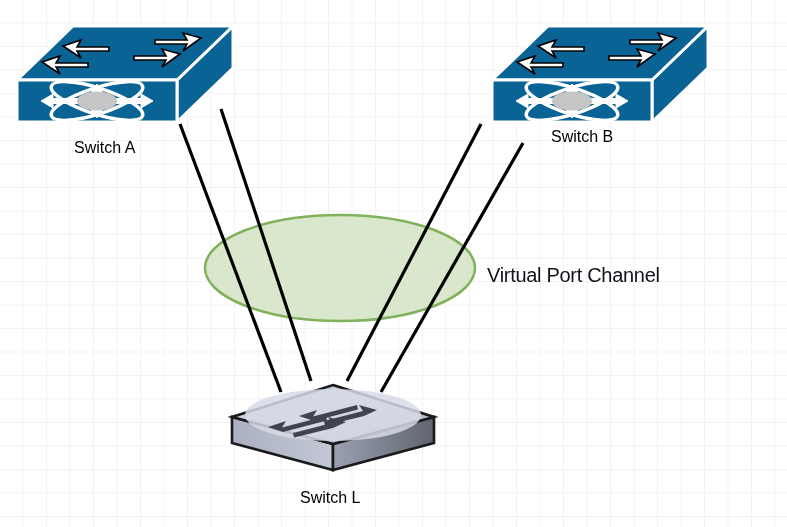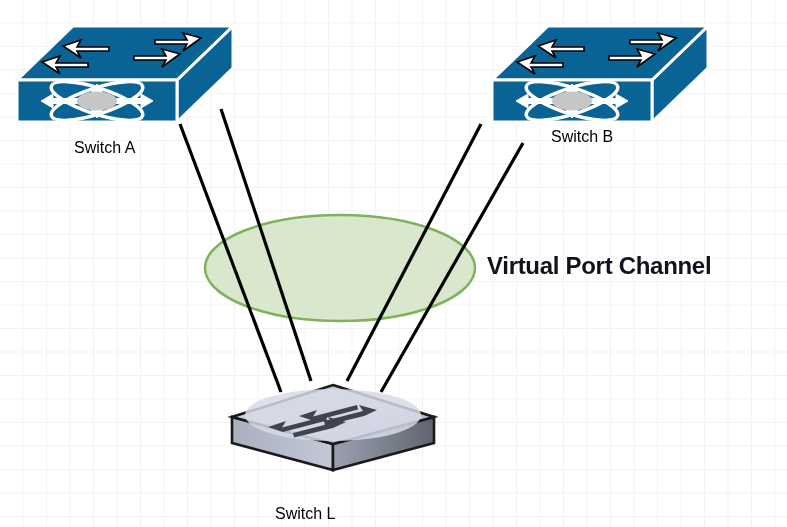--- a/index.html
+++ b/index.html
@@ -41,28 +41,28 @@
     position: absolute;
     color: #000000;
     font-size: 16px;
     font-weight: 400;
     font-family: "Liberation Sans", sans-serif;
     white-space: nowrap;
     letter-spacing: 0px;
   }
   #label-a { left: 74px; top: 139px; }
   #label-b { left: 551px; top: 128px; }
-  #label-l { left: 275px; top: 489px; margin-top: 16px; }
+  #label-l { left: 300px; top: 489px; }
   #vpc-text {
     position: absolute;
     left: 487px;
-    top: 252px;
+    top: 264px;
     color: #11121c;
-    font-size: 24px;
-    font-weight: 700;
+    font-size: 20px;
+    font-weight: 400;
     font-family: "Liberation Sans", sans-serif;
     white-space: nowrap;
     letter-spacing: -0.3px;
   }
 </style>
 </head>
 <body>
 
 <div id="canvas" style="background-color: rgb(255, 255, 255); background-image: linear-gradient(to right, rgb(242, 242, 242) 1px, transparent 1px), linear-gradient(rgb(242, 242, 242) 1px, transparent 1px), linear-gradient(to right, rgb(220, 220, 220) 1px, transparent 1px), linear-gradient(rgb(220, 220, 220) 1px, transparent 1px); background-size: 23.5px 23.5px, 23.5px 23.5px, 94px 94px, 94px 94px;">
 

